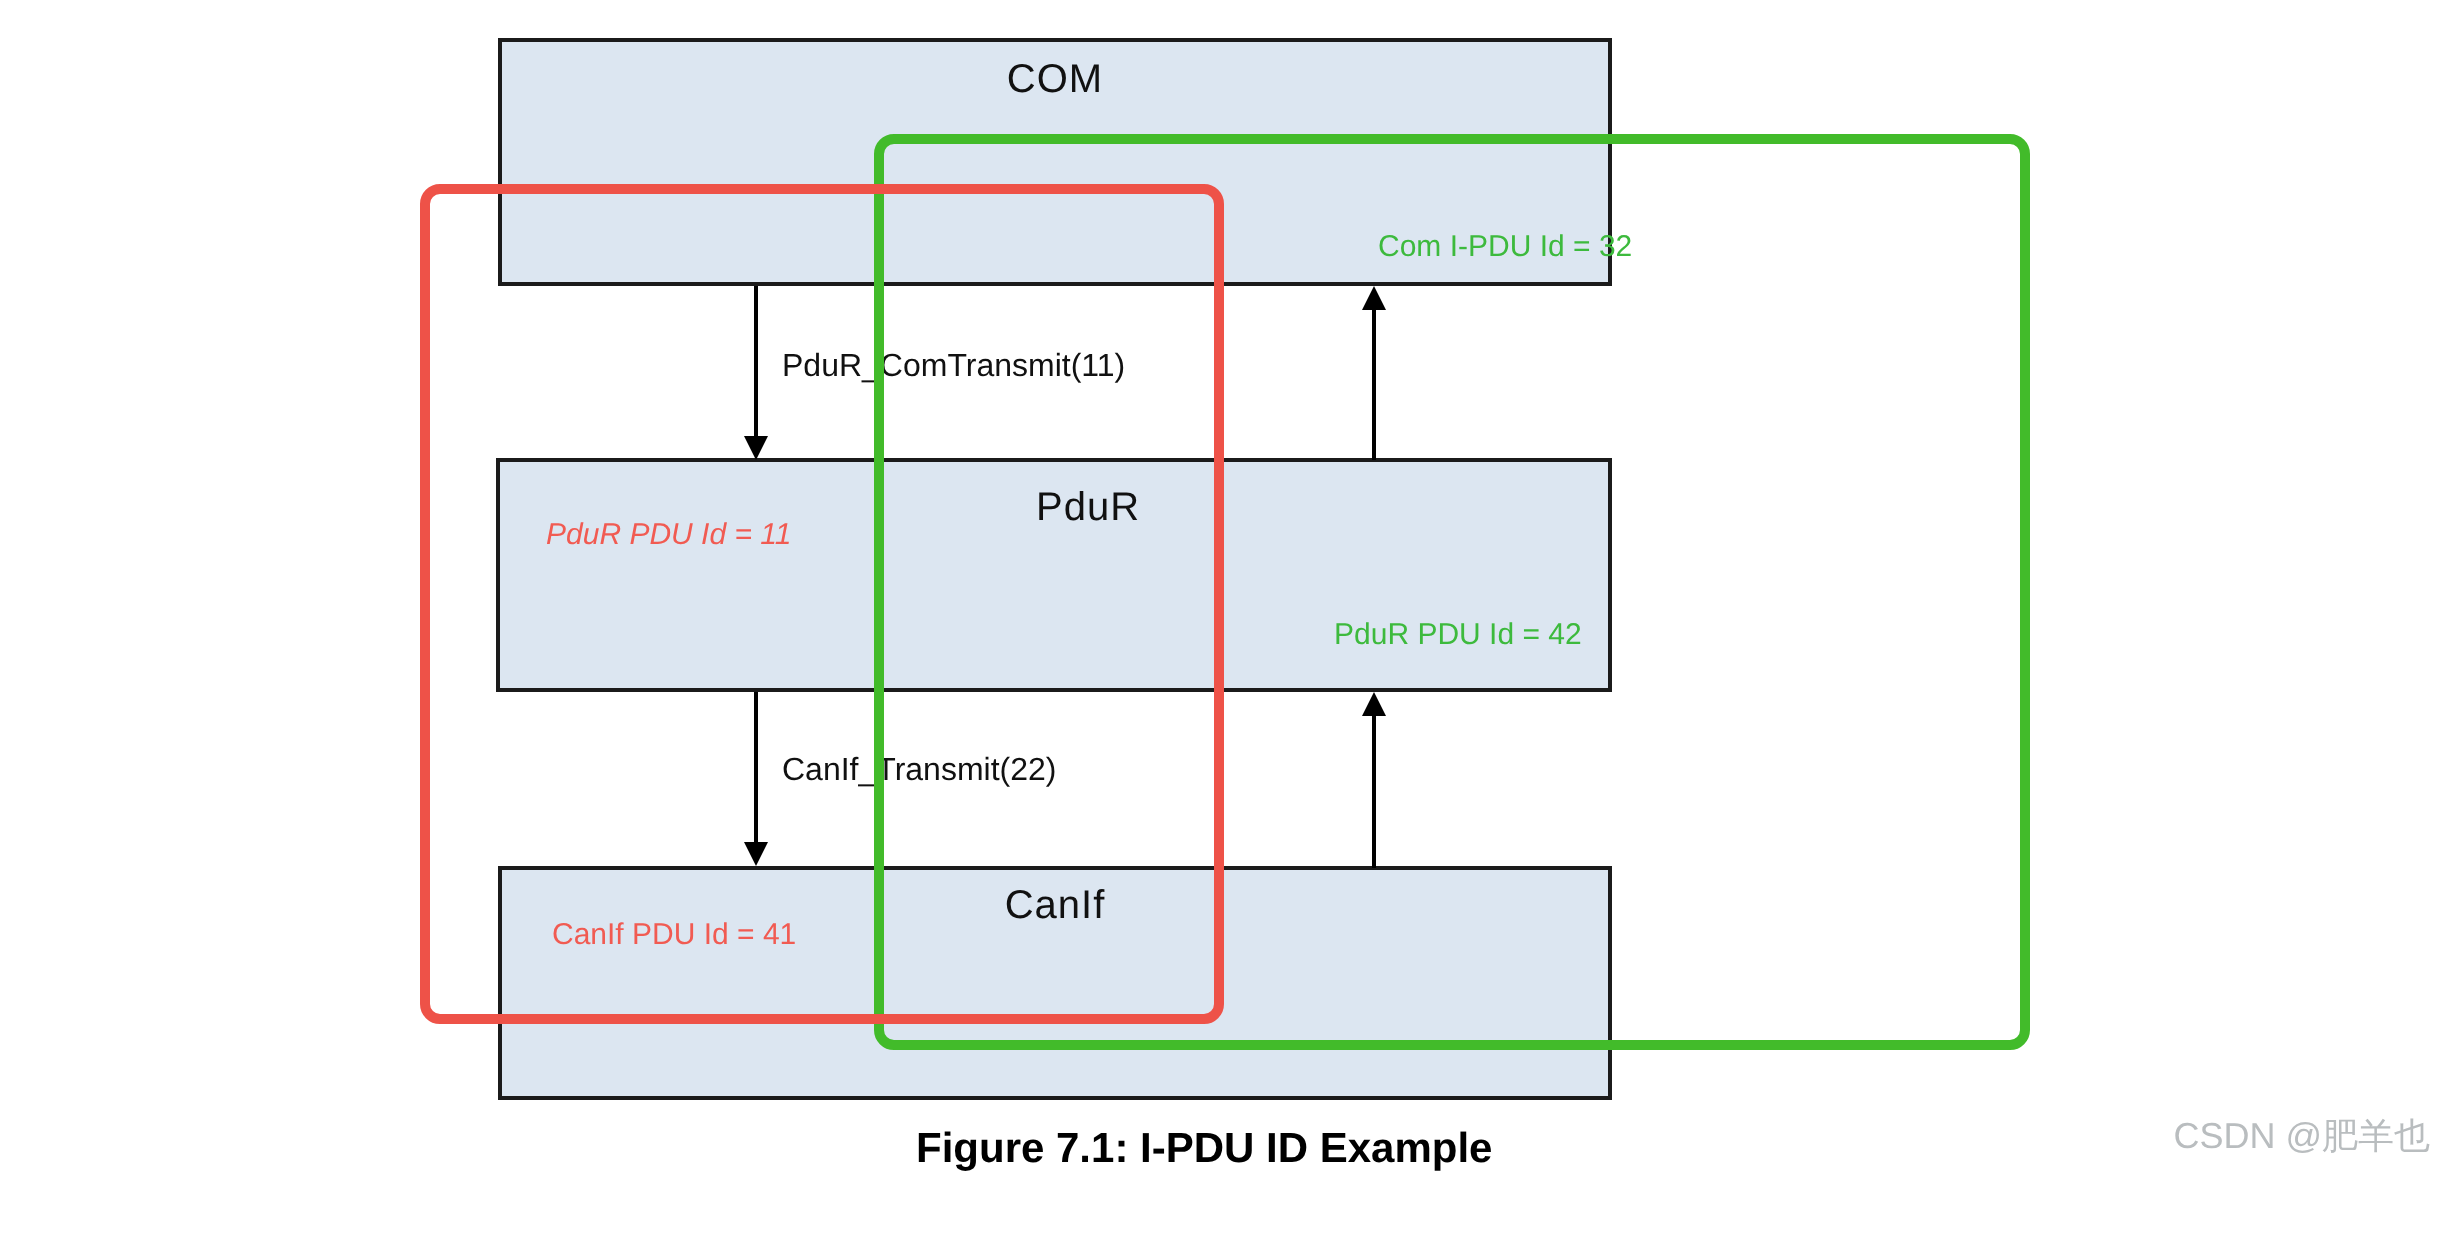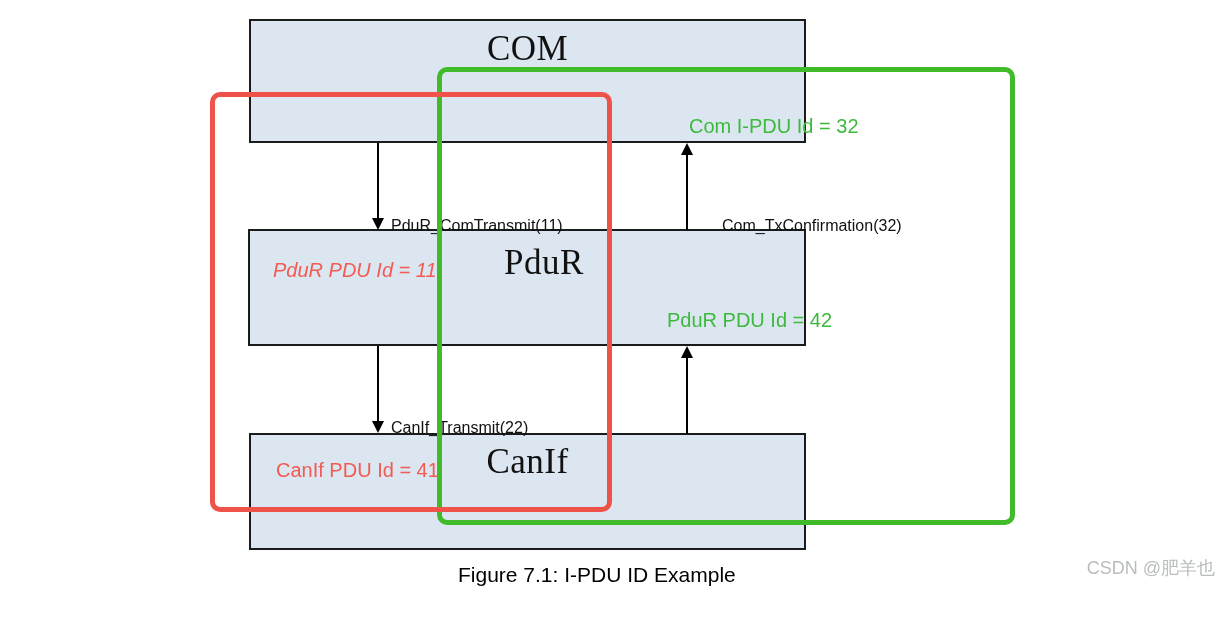--- a/index.html
+++ b/index.html
@@ -16,31 +16,30 @@
     background:var(--module-fill,#dce6f1);
     border:2px solid var(--module-border,#1b1b1b);
     box-sizing:border-box;
     z-index:1;
   }
   #box-com  {left:249px;top:19px; width:557px;height:124px;}
   #box-pdur {left:248px;top:229px;width:558px;height:117px;}
   #box-canif{left:249px;top:433px;width:557px;height:117px;}
   .module-title{
     text-align:center;
-    font-size:35px;
+    font-size:20px;
     color:#111;
     letter-spacing:0.5px;
-    font-family:Liberation Serif, serif;
   }
   #box-com   .module-title{padding-top:8px;}
   #box-pdur  .module-title{padding-top:12px;padding-left:34px;}
   #box-canif .module-title{padding-top:7px;}
   .pdu-label{
     position:absolute;
-    font-size:20px;
+    font-size:15px;
     white-space:nowrap;
   }
   .pdu-label.red  {color:var(--red-text,#f15b52);}
   .pdu-label.green{color:var(--green-text,#3dba3d);}
   #lbl-com32 {left:438px;top:94px;}
   #lbl-pdur11{left:23px; top:28px;font-style:italic;}
   #lbl-pdur42{left:417px;top:78px;}
   #lbl-canif22{left:25px;top:24px;}
   
   .arrow-line{
@@ -57,21 +56,21 @@
   #a1-head{left:372px;top:218px;}
   #a2-head{left:681px;top:143px;}
   #a2-line{left:686px;top:153px;height:77px;}
   #a3-line{left:377px;top:346px;height:77px;}
   #a3-head{left:372px;top:421px;}
   #a4-head{left:681px;top:346px;}
   #a4-line{left:686px;top:356px;height:78px;}
   .call-label{
     position:absolute;
     font-size:16px;color:#111;
-    white-space:nowrap;z-index:1;margin-top:42px;
+    white-space:nowrap;z-index:1;
   }
   #call1{left:391px;top:175px;}
   #call2{left:722px;top:175px;}
   #call3{left:391px;top:377px;}
   #call4{left:717px;top:378px;}
   
   .overlay{
     position:absolute;
     box-sizing:content-box;
     border-radius:10px;
@@ -82,21 +81,21 @@
     border:5px solid var(--confirm-overlay,#42bb2a);
     z-index:2;
   }
   #overlay-red{
     left:210px;top:92px;width:392px;height:410px;
     border:5px solid var(--transmit-overlay,#ee5248);
     z-index:3;
   }
   .caption{
     position:absolute;left:458px;top:563px;
-    font-size:21px;font-weight:normal;color:#000;
+    font-size:21px;font-weight:bold;color:#000;
     white-space:nowrap;z-index:1;
   }
   .watermark{
     position:absolute;right:14px;top:556px;
     font-size:18px;color:var(--watermark-text,#b9bdbf);
     white-space:nowrap;z-index:4;
   }
 </style>
 </head>
 <body>
@@ -118,21 +117,20 @@
     <div class="module-title">CanIf</div>
     <div class="pdu-label red" id="lbl-canif22">CanIf PDU Id = 41</div>
   </div>
 
   <div class="arrow-line" id="a1-line"></div>
   <div class="arrow-head down" id="a1-head"></div>
   <div class="call-label" id="call1">PduR_ComTransmit(11)</div>
 
   <div class="arrow-head up" id="a2-head"></div>
   <div class="arrow-line" id="a2-line"></div>
-  <div class="call-label" id="call2">Com_TxConfirmation(32)</div>
 
   <div class="arrow-line" id="a3-line"></div>
   <div class="arrow-head down" id="a3-head"></div>
   <div class="call-label" id="call3">CanIf_Transmit(22)</div>
 
   <div class="arrow-head up" id="a4-head"></div>
   <div class="arrow-line" id="a4-line"></div>
 
   <div class="overlay" id="overlay-green"></div>
   <div class="overlay" id="overlay-red"></div>

